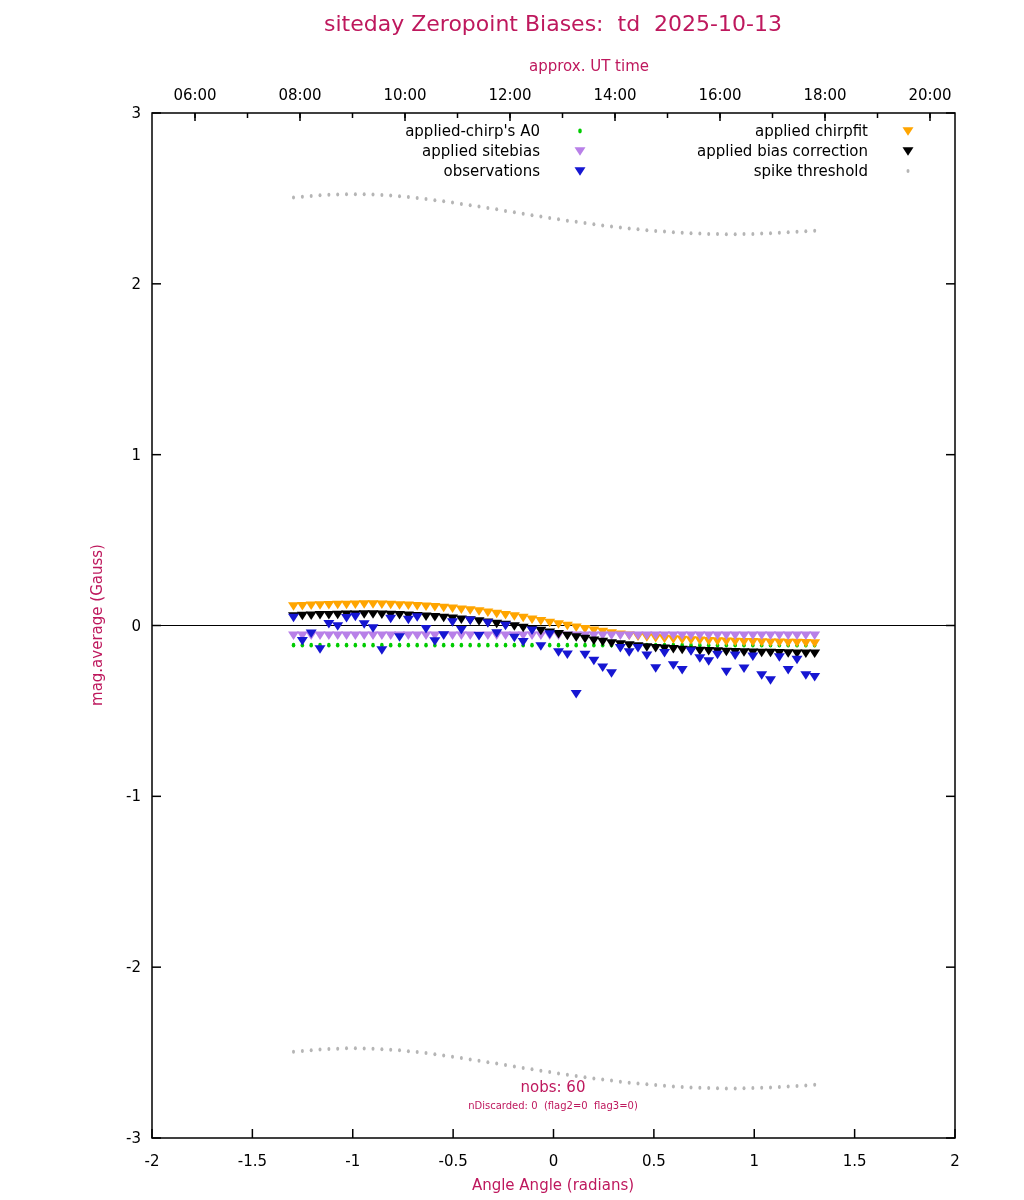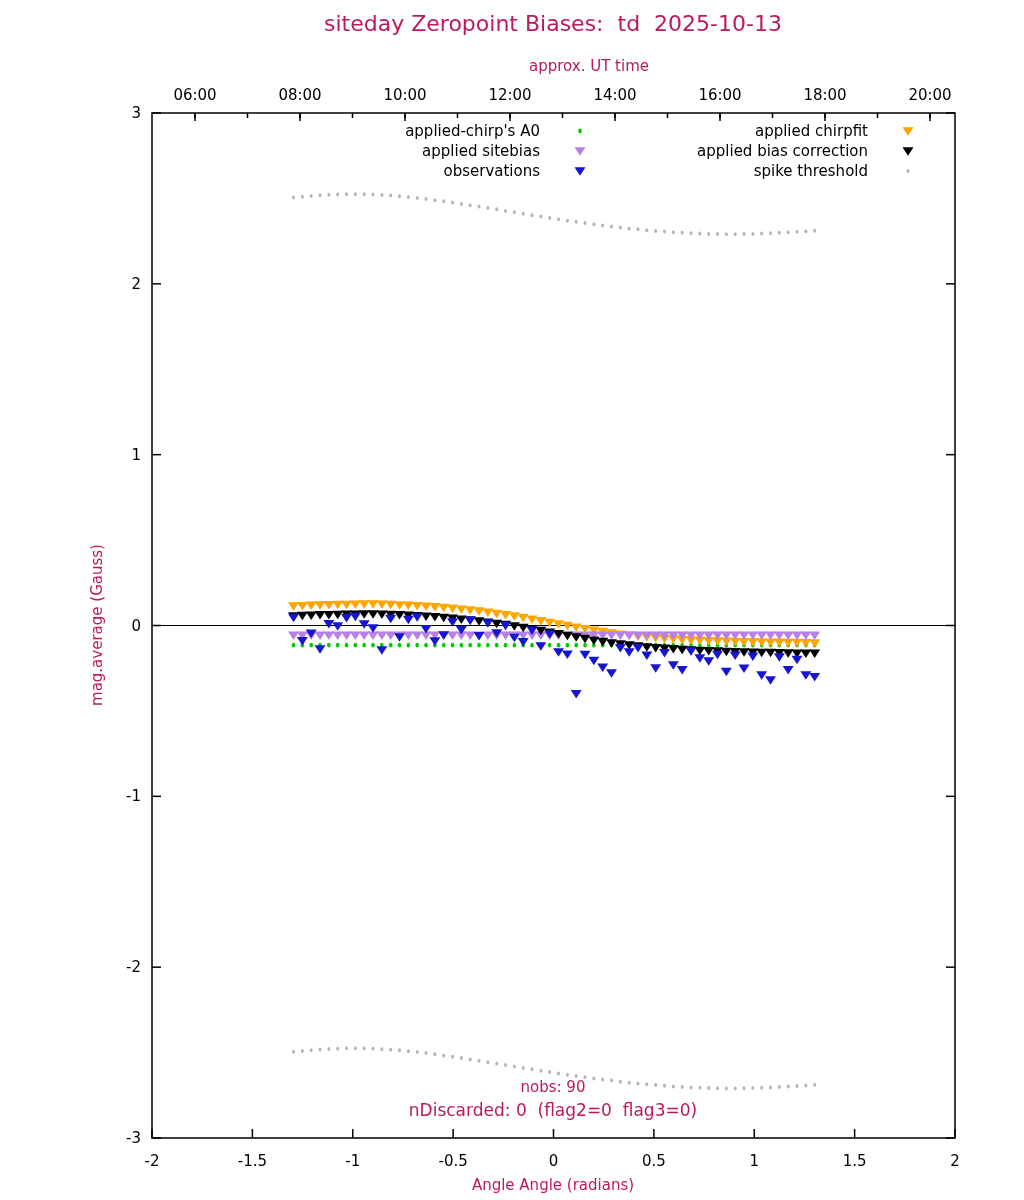--- a/index.html
+++ b/index.html
@@ -4,33 +4,33 @@
 <style>
   html,body{margin:0;padding:0;background:#fff;}
   #canvas{position:relative;width:1024px;height:1194px;background:#fff;
           font-family:"DejaVu Sans","Liberation Sans",sans-serif;color:#be185d;overflow:hidden;}
   .abs{position:absolute;white-space:pre;}
   #title{top:11px;left:553px;transform:translateX(-50%);font-size:22px;}
   #ut-axis-label{top:57px;left:553px;transform:translateX(-50%);font-size:15px;margin-left:36px;}
   #y-axis-label{top:625px;left:97px;transform:translate(-50%,-50%) rotate(-90deg);font-size:15px;}
   #x-axis-label{top:1176px;left:553px;transform:translateX(-50%);font-size:15px;}
   #nobs-line{top:1078px;left:553px;transform:translateX(-50%);font-size:15px;}
-  #ndiscarded-line{top:1100px;left:553px;transform:translateX(-50%);font-size:17px;text-align:right;}
+  #ndiscarded-line{top:1100px;left:553px;transform:translateX(-50%);font-size:10px;text-align:right;}
   svg{position:absolute;top:0;left:0;}
   svg text{font-family:"DejaVu Sans","Liberation Sans",sans-serif;font-size:15px;fill:#000;}
 </style>
 </head>
 <body>
 
 <div id="canvas">
   <div id="title" class="abs">siteday Zeropoint Biases:  td  2025-10-13</div>
   <div id="ut-axis-label" class="abs">approx. UT time</div>
   <div id="y-axis-label" class="abs">mag.average (Gauss)</div>
   <div id="x-axis-label" class="abs">Angle Angle (radians)</div>
-  <div id="nobs-line" class="abs">nobs: 90</div>
+  <div id="nobs-line" class="abs">nobs: 60</div>
   <div id="ndiscarded-line" class="abs">nDiscarded: 0  (flag2=0  flag3=0)</div>
   <svg id="plot" width="1024" height="1200">
       <rect x="152" y="113" width="803" height="1025" fill="none" stroke="#000000" stroke-width="1.5"></rect>
       <line x1="152" y1="625.5" x2="955" y2="625.5" stroke="#000000" stroke-width="1"></line>
       <g>
         <line x1="195" y1="113" x2="195" y2="121" stroke="#000" stroke-width="1.5"></line>
         <text x="195" y="100" text-anchor="middle">06:00</text>
         <line x1="300" y1="113" x2="300" y2="121" stroke="#000" stroke-width="1.5"></line>
         <text x="300" y="100" text-anchor="middle">08:00</text>
         <line x1="405" y1="113" x2="405" y2="121" stroke="#000" stroke-width="1.5"></line>

